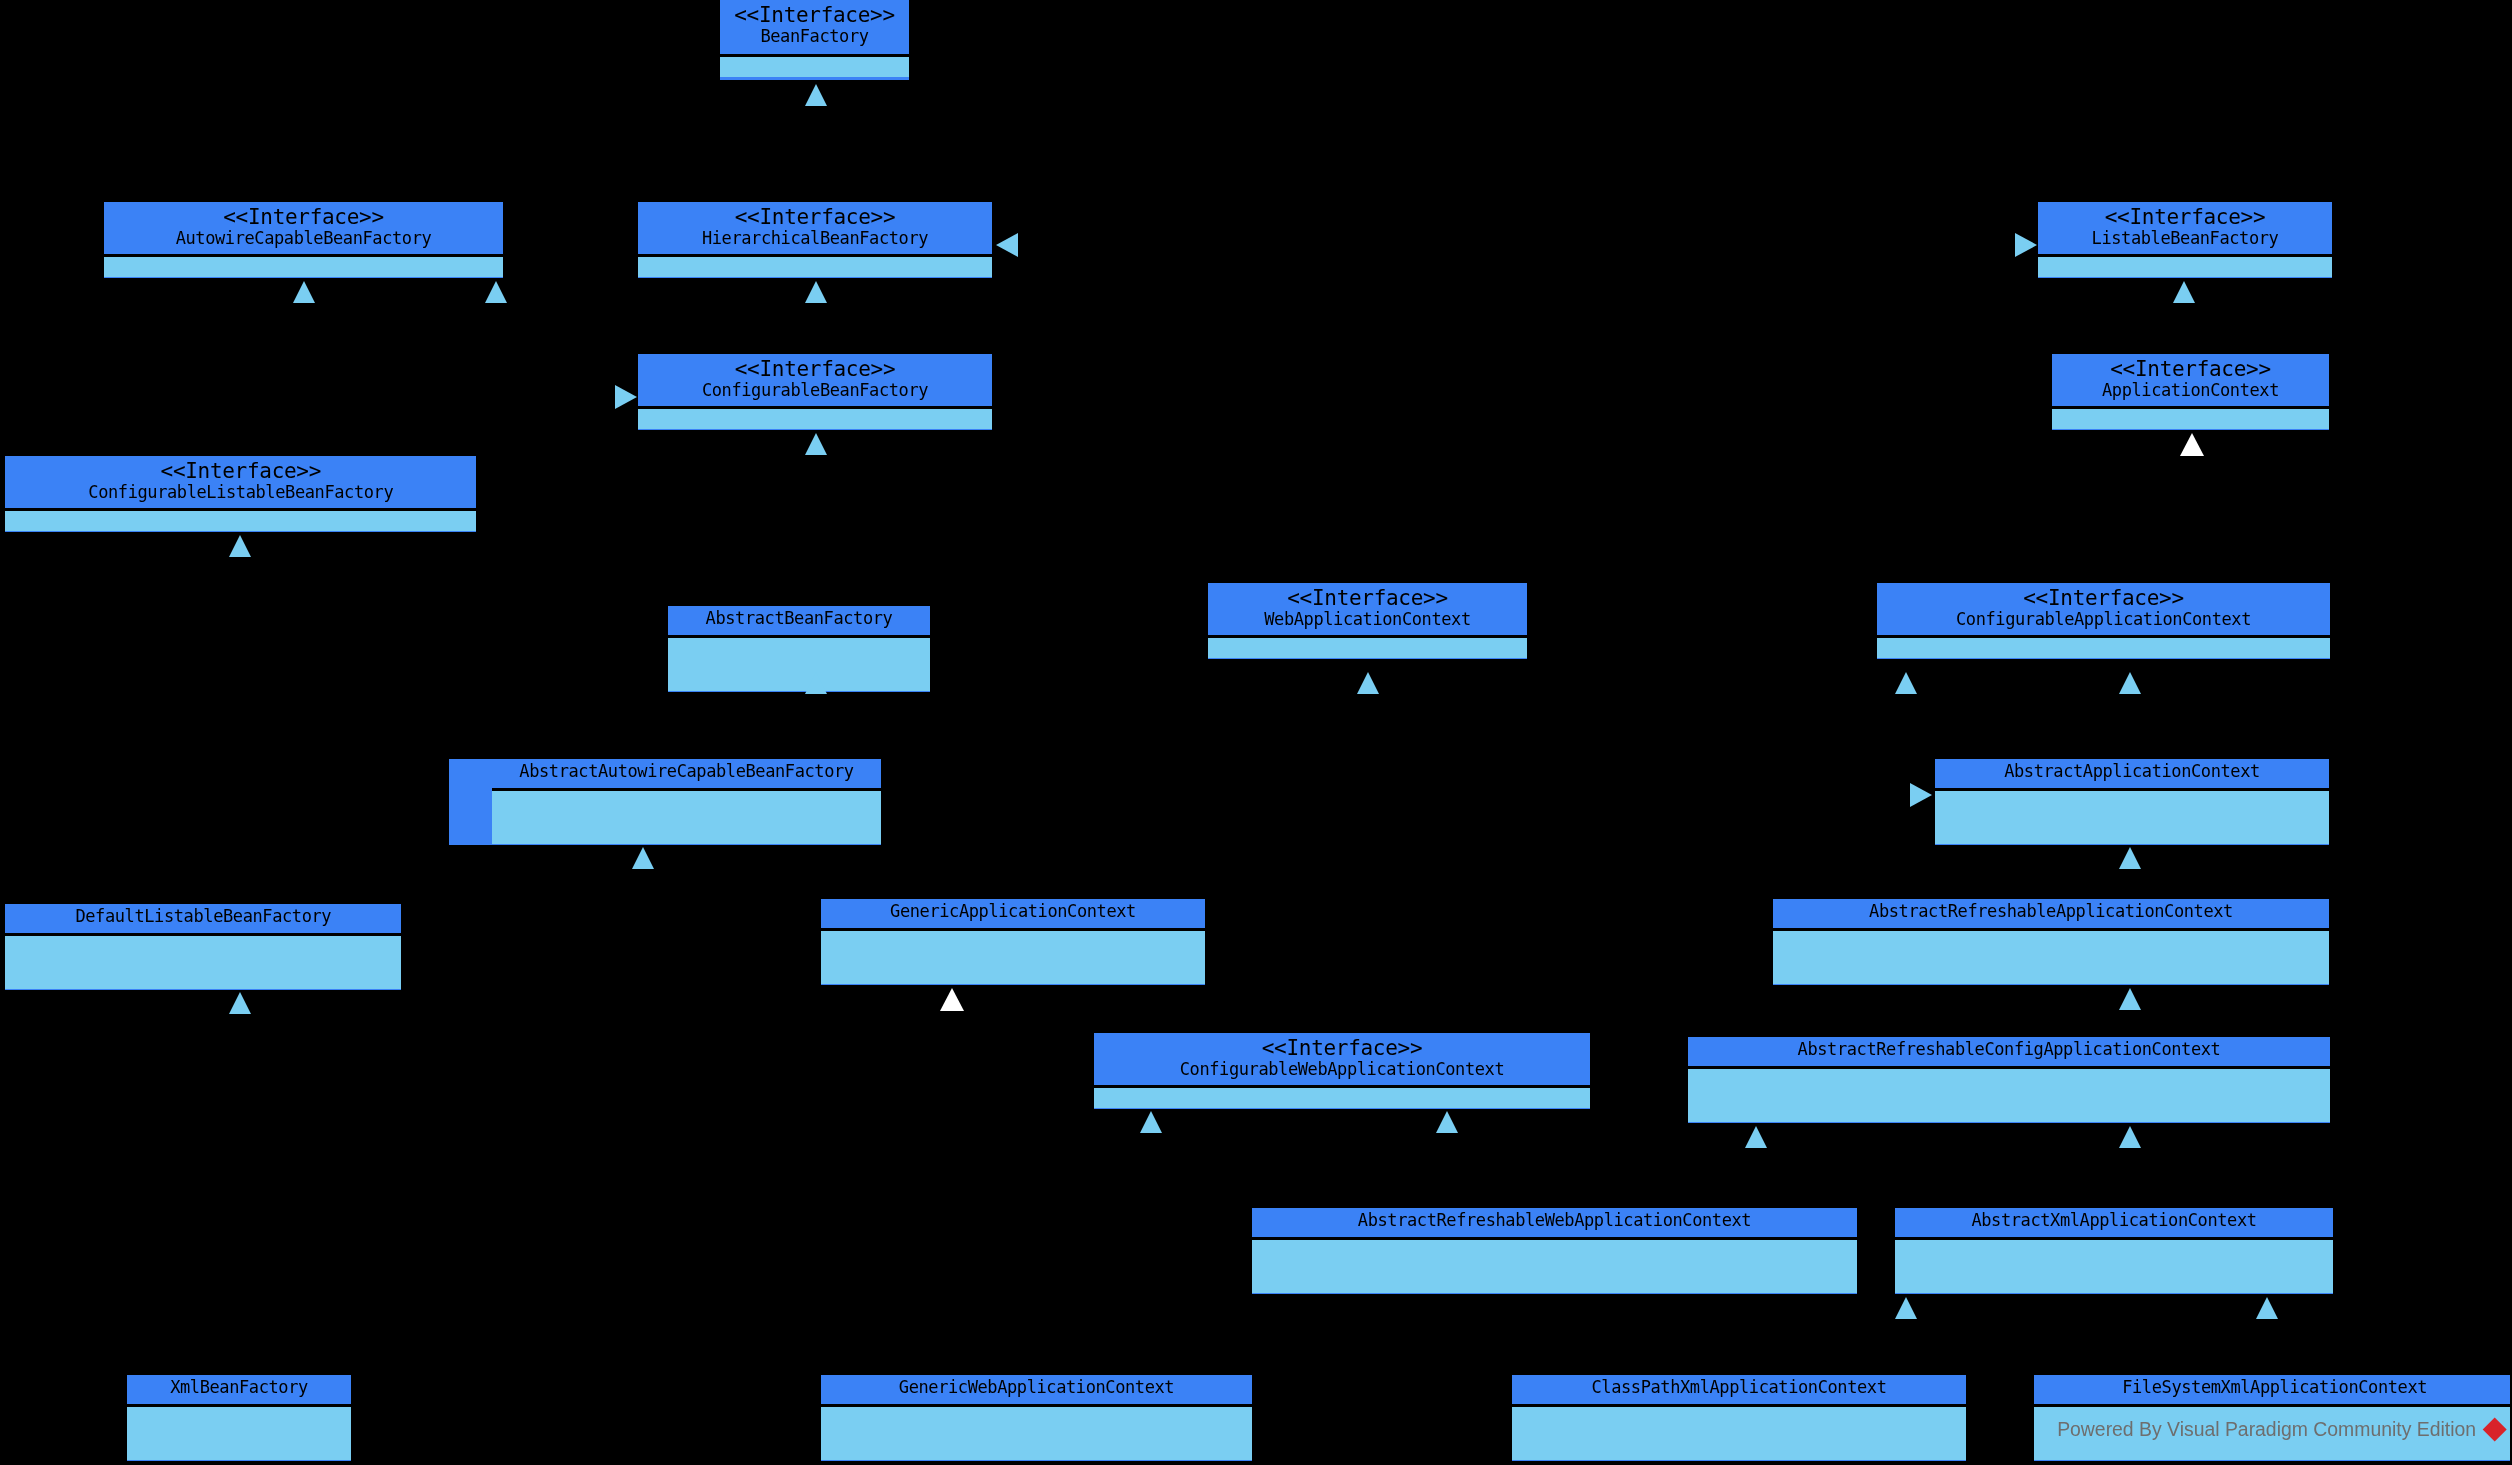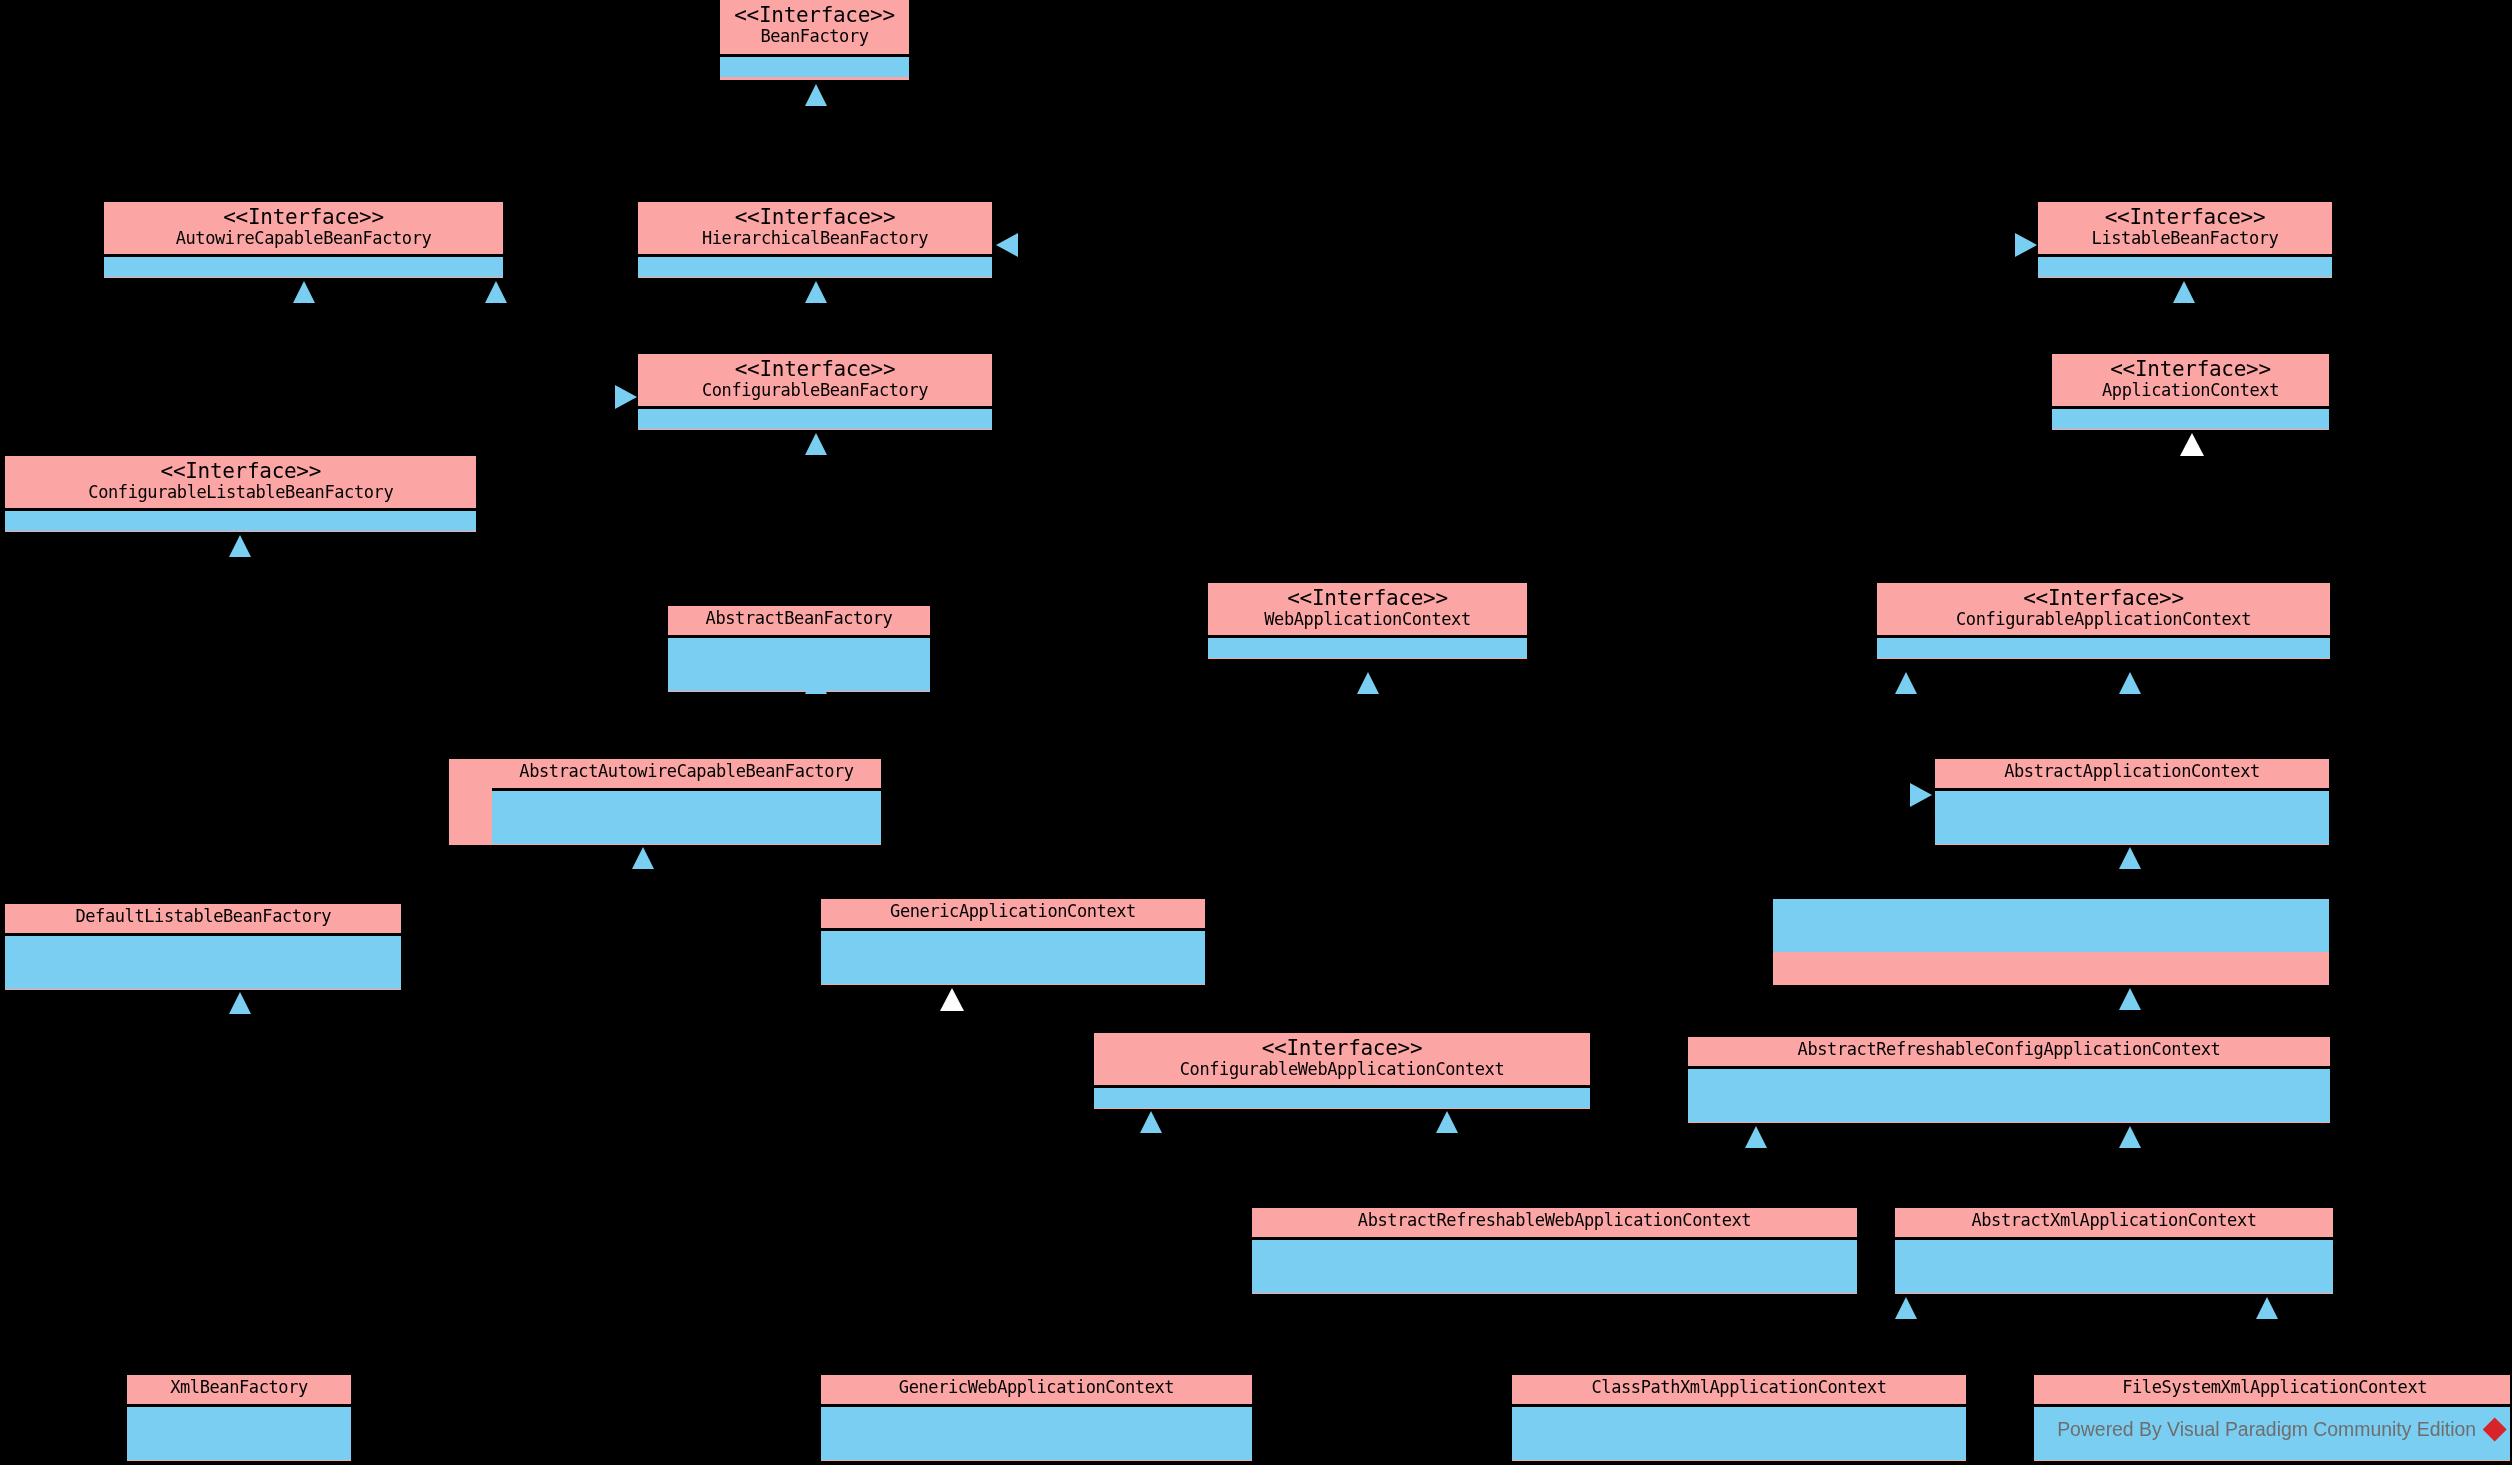--- a/index.html
+++ b/index.html
@@ -12,21 +12,21 @@
     position: relative;
     width: 2512px;
     height: 1466px;
     background: #000000;
     overflow: hidden;
     font-family: "DejaVu Sans Mono", "Liberation Mono", monospace;
   }
   
   .uml-box {
     position: absolute;
-    background: #fca5a5;
+    background: #3b82f6;
     box-sizing: border-box;
     border: 0;
   }
   .uml-head {
     padding: 2.7px 6.7px 0 6.7px;
     text-align: center;
     color: #000000;
     line-height: 1.16;
     white-space: nowrap;
     border-bottom: 3.3px solid #000000;
@@ -294,20 +294,23 @@
 
   <div class="uml-box" style="left:821px; top:899px; width:384px; height:86px;">
     <div class="uml-head" style="height:32px;">
       <span class="cname">GenericApplicationContext</span>
     </div>
     <div class="uml-body" style="height:53px;"></div>
   </div>
   <div class="tri-up-hollow" style="left:940px; top:988px;"></div>
 
   <div class="uml-box" style="left:1773px; top:899px; width:556px; height:86px;">
+    <div class="uml-head" style="height:32px;">
+      <span class="cname">AbstractRefreshableApplicationContext</span>
+    </div>
     <div class="uml-body" style="height:53px;"></div>
   </div>
   <div class="tri-up" style="left:2119px; top:988px;"></div>
 
   <div class="uml-box" style="left:1094px; top:1033px; width:496px; height:76px;">
     <div class="uml-head" style="height:55px;">
       <span class="stereo">&lt;&lt;Interface&gt;&gt;</span>
       <span class="cname">ConfigurableWebApplicationContext</span>
     </div>
     <div class="uml-body" style="height:20px;"></div>

